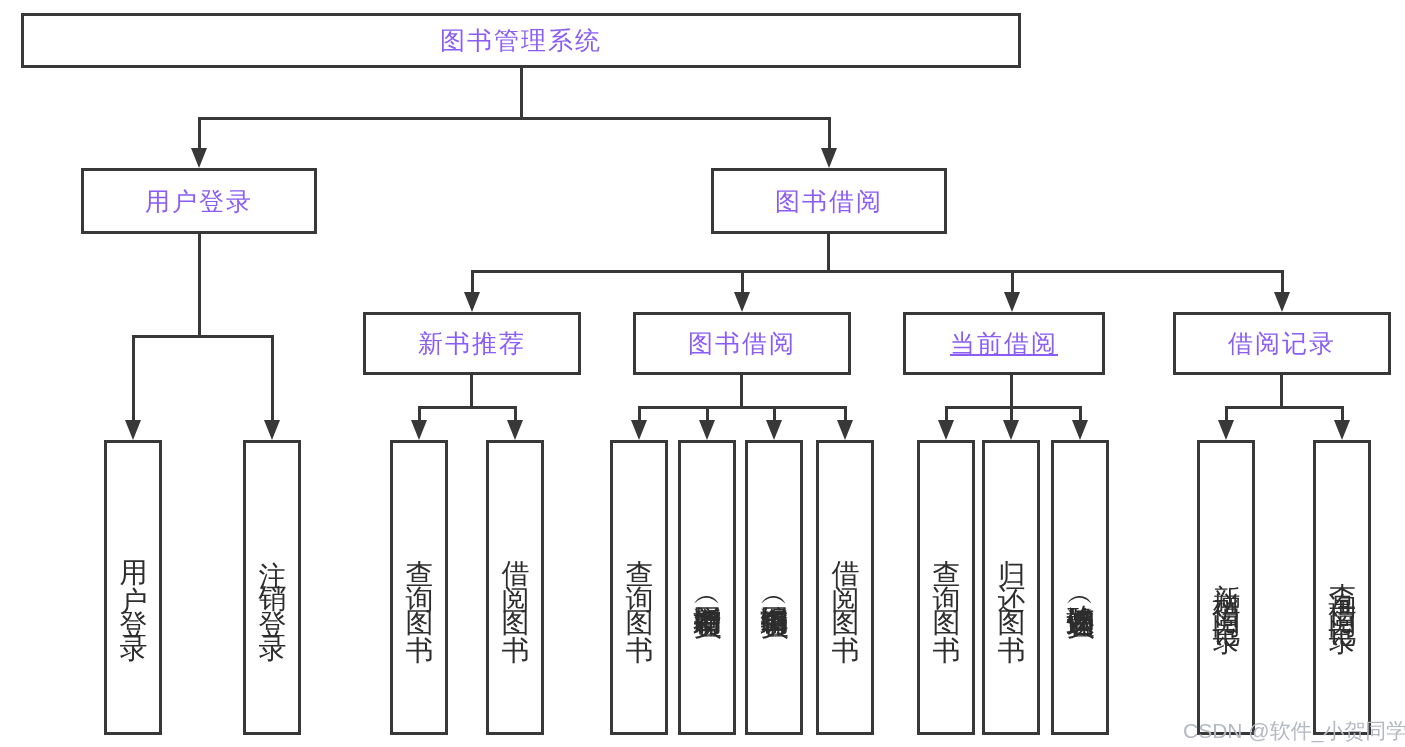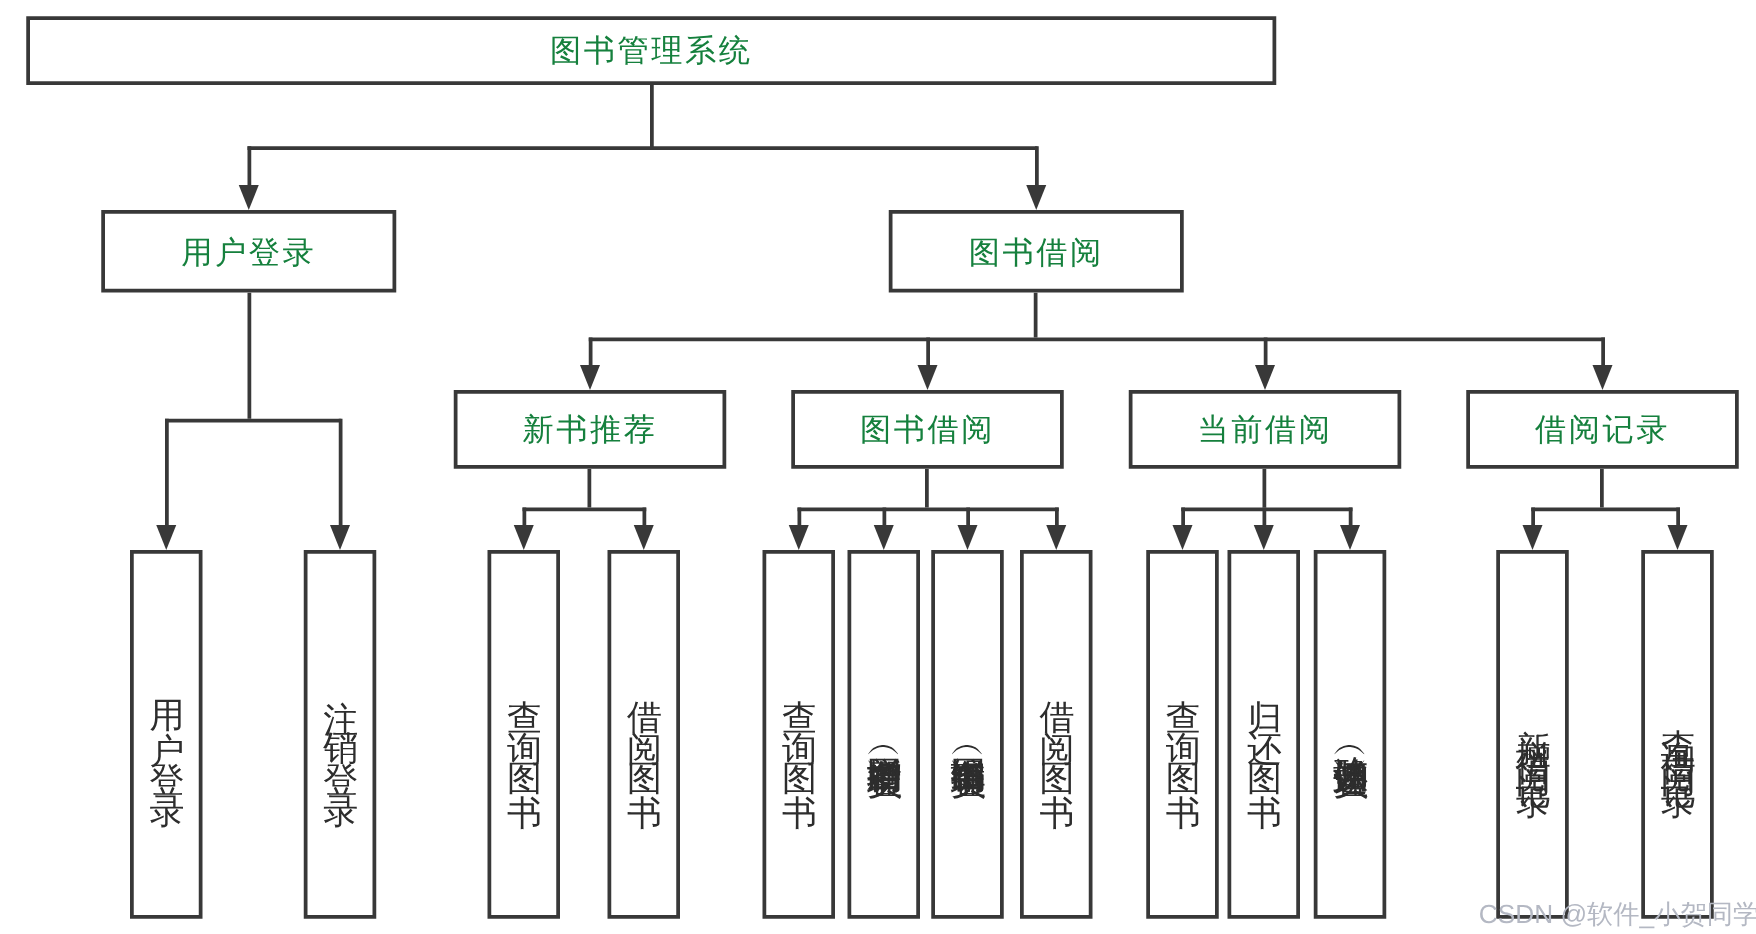--- a/index.html
+++ b/index.html
@@ -15,21 +15,21 @@
   .hbox {
     position: absolute;
     box-sizing: border-box;
     border: 3px solid #383838;
     background: #ffffff;
     display: flex;
     align-items: center;
     justify-content: center;
     font-size: 25px;
     letter-spacing: 2px;
-    color: #15803d;
+    color: #8b5cf6;
     z-index: 2;
   }
   
   .vbox {
     position: absolute;
     box-sizing: border-box;
     width: 58px;
     height: 295px;
     top: 440px;
     border: 3px solid #383838;
@@ -112,21 +112,21 @@
   <div class="arrow" style="left:734px; top:292px;"></div>
   <div class="arrow" style="left:1004px; top:292px;"></div>
   <div class="arrow" style="left:1274px; top:292px;"></div>
 
   <div class="hbox" style="left:363px; top:312px; width:218px; height:63px;">
     <span>新书推荐</span>
   </div>
   <div class="hbox" style="left:633px; top:312px; width:218px; height:63px;">
     <span>图书借阅</span>
   </div>
-  <div class="hbox" style="left:903px; top:312px; width:218px; height:63px;">
+  <div class="hbox" style="left:903px; top:312px; width:202px; height:63px;text-decoration:underline;">
     <span>当前借阅</span>
   </div>
   <div class="hbox" style="left:1173px; top:312px; width:218px; height:63px;">
     <span>借阅记录</span>
   </div>
 
   <div class="vline" style="left:470px; top:375px; height:31px;"></div>
   <div class="vline" style="left:740px; top:375px; height:31px;"></div>
   <div class="vline" style="left:1010px; top:375px; height:31px;"></div>
   <div class="vline" style="left:1280px; top:375px; height:31px;"></div>

